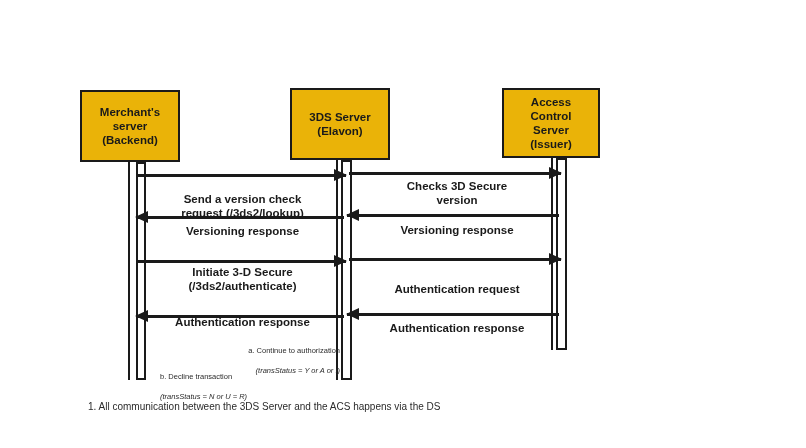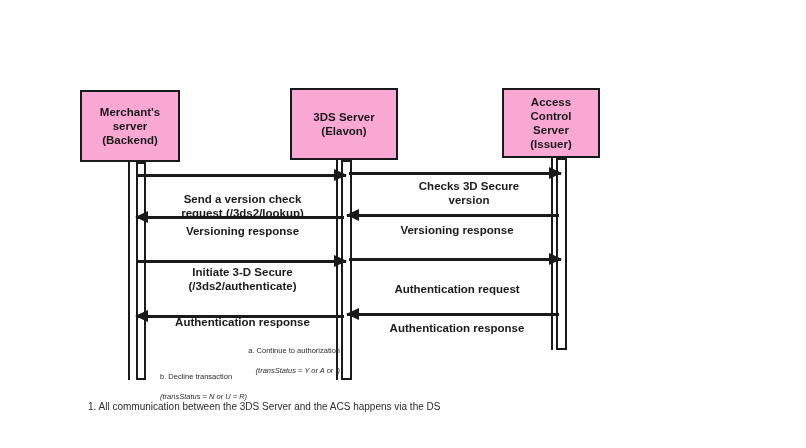--- a/index.html
+++ b/index.html
@@ -22,37 +22,37 @@
     top: 0;
     width: 806px;
     height: 448px;
   }
 
   
   .participant-box {
     position: absolute;
     box-sizing: border-box;
     border: 2px solid #1a1a1a;
-    background: #f9a8d4;
+    background: #eab308;
     display: flex;
     align-items: center;
     justify-content: center;
     text-align: center;
     font-weight: bold;
     font-size: 11.5px;
     line-height: 14px;
     z-index: 5;
   }
   .participant-box .box-label {
     white-space: pre-line;
     padding: 0 4px;
   }
 
   #box-merchant   { left: 80px;  top: 90px;  width: 100px; height: 72px; }
-  #box-3dsserver  { left: 290px; top: 88px;  width: 108px; height: 72px; }
+  #box-3dsserver  { left: 290px; top: 88px;  width: 100px; height: 72px; }
   #box-acs        { left: 502px; top: 88px;  width: 98px;  height: 70px; }
 
   
   .lifeline {
     position: absolute;
     width: 2px;
     background: #1a1a1a;
     z-index: 1;
   }
   .activation-bar {
@@ -118,21 +118,21 @@
   #msg-2-label { left: 140px; top: 225px; width: 205px; }
 
   #msg-3 { left: 136px; top: 260px; width: 210px; }
   #msg-3-label { left: 140px; top: 266px; width: 205px; }
 
   #msg-4 { left: 136px; top: 315px; width: 208px; }
   #msg-4-label { left: 140px; top: 316px; width: 205px; }
 
   
   #msg-5 { left: 349px; top: 172px; width: 212px; }
-  #msg-5-label { left: 353px; top: 180px; width: 208px; padding-left: 12px; }
+  #msg-5-label { left: 353px; top: 180px; width: 208px; }
 
   #msg-6 { left: 347px; top: 214px; width: 212px; }
   #msg-6-label { left: 353px; top: 224px; width: 208px; }
 
   #msg-7 { left: 349px; top: 258px; width: 212px; }
   #msg-7-label { left: 353px; top: 267px; width: 208px; margin-top: 16px; }
 
   #msg-8 { left: 347px; top: 313px; width: 212px; }
   #msg-8-label { left: 353px; top: 322px; width: 208px; }
 

